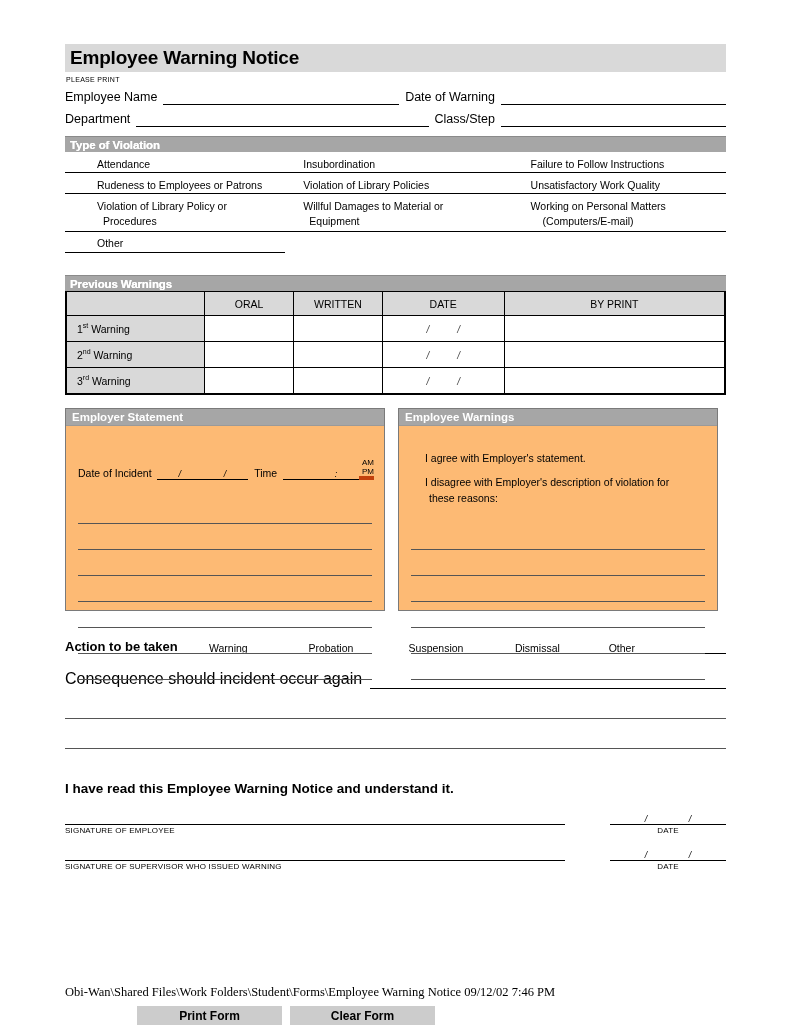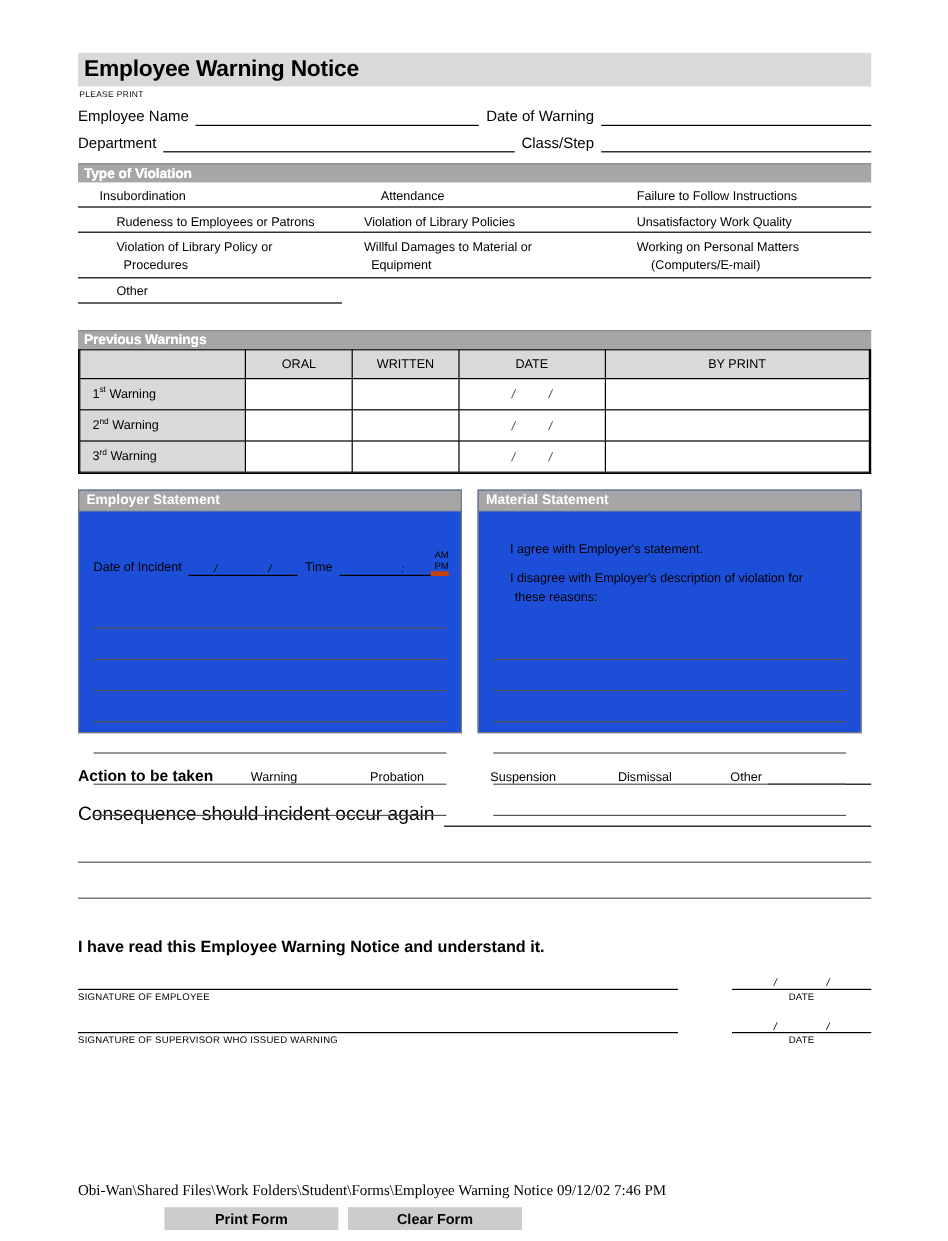--- a/index.html
+++ b/index.html
@@ -88,21 +88,21 @@
     background: #d9d9d9; text-align: left; padding-left: 10px;
   }
   table.pw td.rowhead sup { font-size: 7px; vertical-align: super; }
   .col-a { width: 21%; } .col-b { width: 13.5%; } .col-c { width: 13.5%; }
   .col-d { width: 18.5%; } .col-e { width: 33.5%; }
   .dateslashes { font-size: 10px; color: #444; letter-spacing: 0px; }
   .dateslashes i { font-style: italic; padding: 0 14px; }
 
   
   .stmts { display: flex; margin-top: 13px; gap: 13px; }
-  .stbox { width: 320px; border: 1.2px solid #7a7a7a; background: #1d4ed8; }
+  .stbox { width: 320px; border: 1.2px solid #7a7a7a; background: #fdba74; }
   .stbox .sb-head {
     background: #a6a6a6; height: 17px;
     display: flex; align-items: center; padding-left: 6px;
     border-bottom: 1px solid #9a9a9a;
   }
   .stbox .sb-head span {
     font-size: 11.5px; font-weight: bold; color: #fff;
   }
   .stbox .sb-body { height: 184px; position: relative; padding: 0 12px; }
 
@@ -194,25 +194,25 @@
     <span class="gap8"></span>
     <span class="rule fixed" style="width:225px"></span>
   </div>
 
   <div class="sec-bar">
     <span class="sec-text">Type of Violation</span>
   </div>
 
   <div class="viol">
     <div class="viol-row">
+      <div class="viol-cell">
+        <span>Attendance</span>
+      </div>
       <div class="viol-cell c2">
         <span>Insubordination</span>
-      </div>
-      <div class="viol-cell">
-        <span>Attendance</span>
       </div>
       <div class="viol-cell c3">
         <span>Failure to Follow Instructions</span>
       </div>
     </div>
 
     <div class="viol-row">
       <div class="viol-cell">
         <span>Rudeness to Employees or Patrons</span>
       </div>
@@ -319,21 +319,21 @@
           <div class="wline"></div>
           <div class="wline"></div>
           <div class="wline"></div>
           <div class="wline"></div>
         </div>
       </div>
     </div>
 
     <div class="stbox">
       <div class="sb-head">
-        <span>Material Statement</span>
+        <span>Employee Warnings</span>
       </div>
       <div class="sb-body">
 
         <div class="emp-opt" style="top:24px">
           <span>I agree with Employer's statement.</span>
         </div>
 
         <div class="emp-opt" style="top:48px">
           <span>I disagree with Employer's description of violation for</span>
           <span class="ln2">these reasons:</span>

